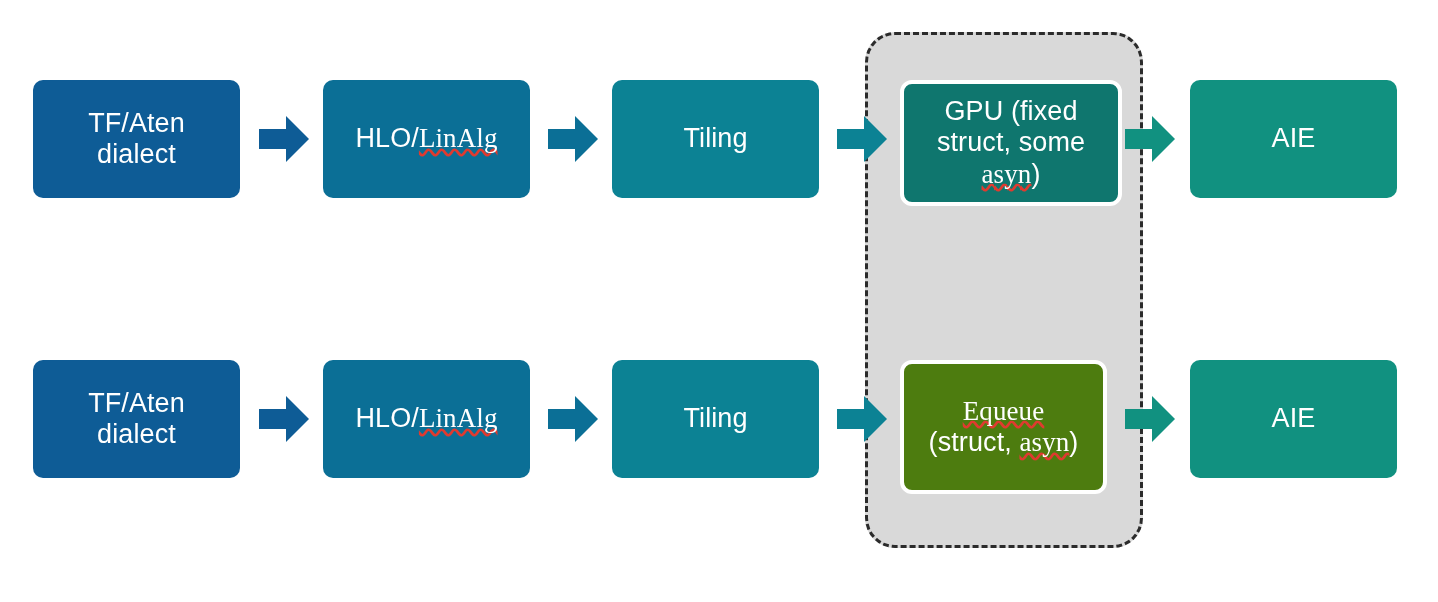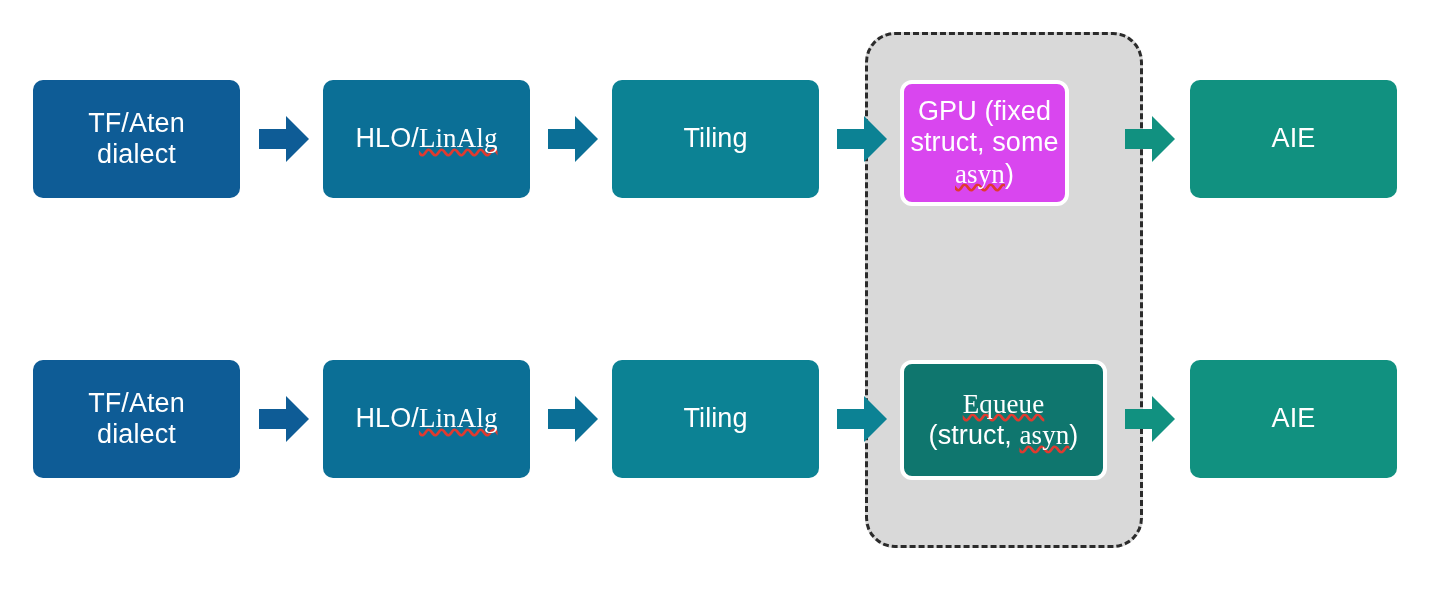--- a/index.html
+++ b/index.html
@@ -96,21 +96,21 @@
       </div>
       <div class="node" style="left: 33px; top: 80px; width: 207px; height: 118px; background: rgb(14, 92, 150);">
         <span class="label">TF/Aten<br>dialect</span>
       </div>
       <div class="node" style="left: 323px; top: 80px; width: 207px; height: 118px; background: rgb(11, 111, 150);">
         <span class="label">HLO/<span class="sq">LinAlg</span></span>
       </div>
       <div class="node" style="left: 612px; top: 80px; width: 207px; height: 118px; background: rgb(12, 130, 148);">
         <span class="label">Tiling</span>
       </div>
-      <div class="node framed" style="left: 900px; top: 80px; width: 169px; height: 126px; background: #d946ef;">
+      <div class="node framed" style="left: 900px; top: 80px; width: 222px; height: 126px; background: #0f766e;">
         <span class="label">GPU (fixed<br>struct, some<br><span class="sq">asyn</span>)</span>
       </div>
       <div class="node" style="left: 1190px; top: 80px; width: 207px; height: 118px; background: rgb(17, 145, 128);">
         <span class="label">AIE</span>
       </div>
       <div class="arrow" style="left: 259px; top: 395px; width: 50px; height: 48px;">
         <svg viewBox="0 0 50 48" preserveAspectRatio="none">
           <path d="M0,14 L27,14 L27,1 L50,24 L27,47 L27,34 L0,34 Z" fill="#0e5c96"></path>
         </svg>
       </div>
@@ -131,20 +131,20 @@
       </div>
       <div class="node" style="left: 33px; top: 360px; width: 207px; height: 118px; background: rgb(14, 92, 150);">
         <span class="label">TF/Aten<br>dialect</span>
       </div>
       <div class="node" style="left: 323px; top: 360px; width: 207px; height: 118px; background: rgb(11, 111, 150);">
         <span class="label">HLO/<span class="sq">LinAlg</span></span>
       </div>
       <div class="node" style="left: 612px; top: 360px; width: 207px; height: 118px; background: rgb(12, 130, 148);">
         <span class="label">Tiling</span>
       </div>
-      <div class="node framed" style="left: 900px; top: 360px; width: 207px; height: 120px; background: #0f766e;">
+      <div class="node framed" style="left: 900px; top: 360px; width: 207px; height: 134px; background: #4d7c0f;">
         <span class="label"><span class="sq">Equeue</span><br>(struct, <span class="sq">asyn</span>)</span>
       </div>
       <div class="node" style="left: 1190px; top: 360px; width: 207px; height: 118px; background: rgb(17, 145, 128);">
         <span class="label">AIE</span>
       </div>
     </div>
 </div>
 
 </body></html>

